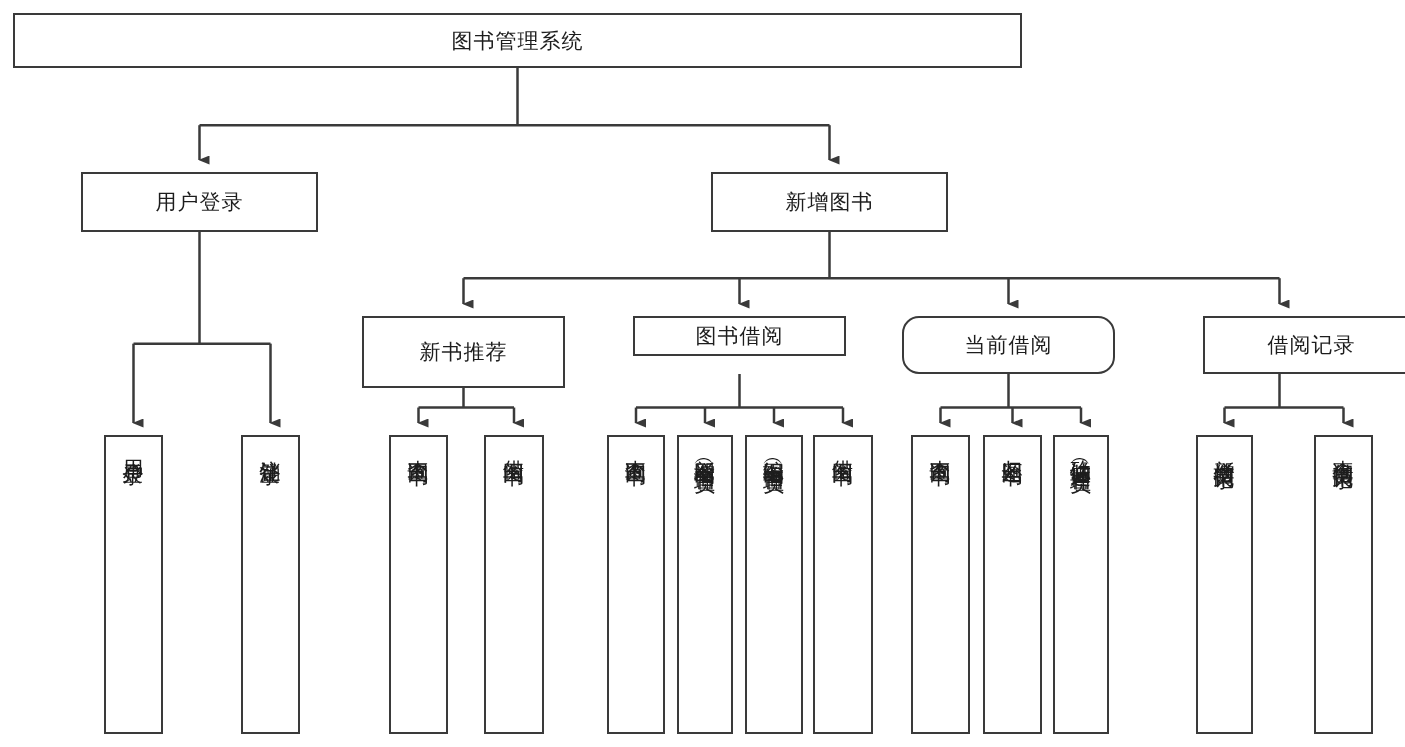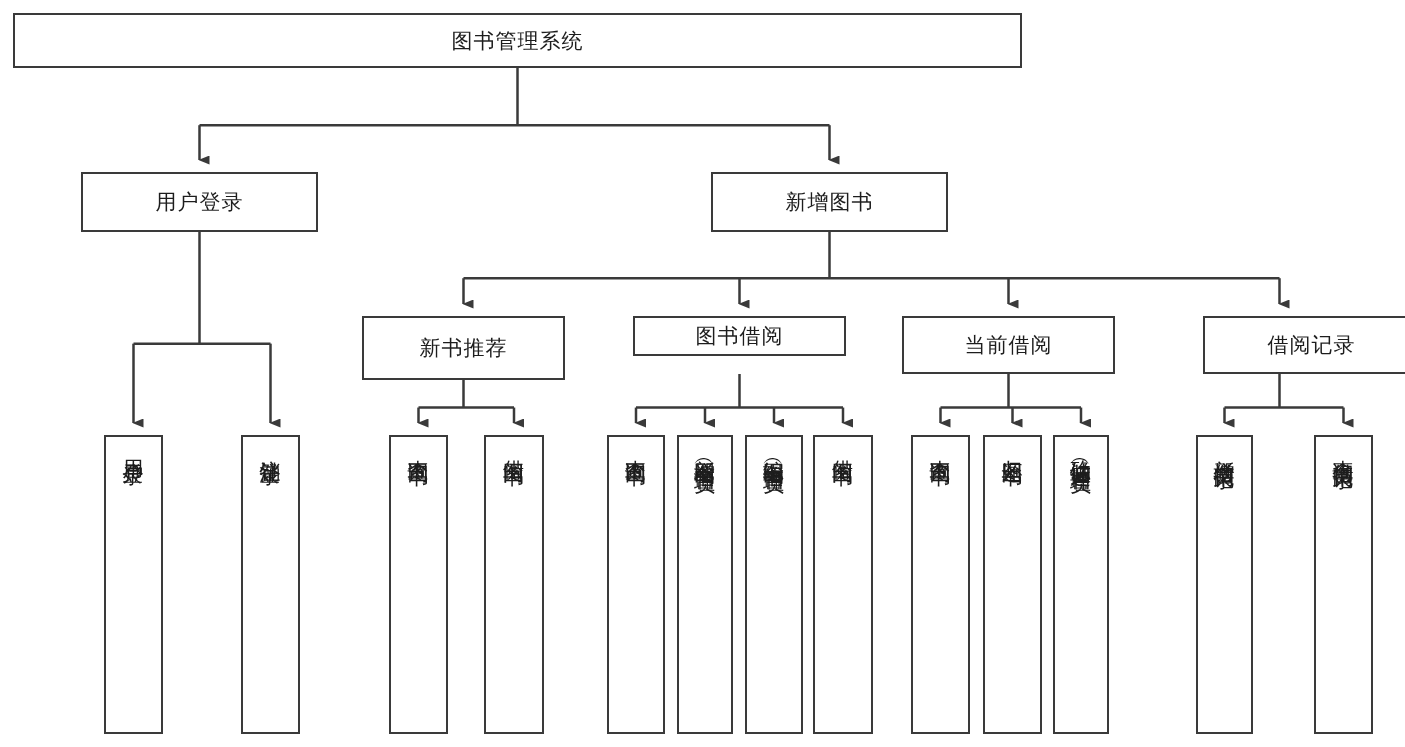--- a/index.html
+++ b/index.html
@@ -66,27 +66,27 @@
   <div id="node-layer">
       <div class="node h" style="left: 13px; top: 13px; width: 1009px; height: 55px;">
         <span>图书管理系统</span>
       </div>
       <div class="node h" style="left: 81px; top: 172px; width: 237px; height: 60px;">
         <span>用户登录</span>
       </div>
       <div class="node h" style="left: 711px; top: 172px; width: 237px; height: 60px;">
         <span>新增图书</span>
       </div>
-      <div class="node h" style="left: 362px; top: 316px; width: 203px; height: 64px;">
+      <div class="node h" style="left: 362px; top: 316px; width: 203px; height: 72px;">
         <span>新书推荐</span>
       </div>
       <div class="node h" style="left: 633px; top: 316px; width: 213px; height: 40px;">
         <span>图书借阅</span>
       </div>
-      <div class="node h" style="left: 902px; top: 316px; width: 213px; height: 58px;">
+      <div class="node h" style="left: 902px; top: 316px; width: 213px; height: 58px; border-radius: 17px;">
         <span>当前借阅</span>
       </div>
       <div class="node h" style="left: 1171px; top: 316px; width: 217px; height: 58px; margin-left: 32px;">
         <span>借阅记录</span>
       </div>
       <div class="node v" style="left: 104px; top: 435px; width: 59px; height: 299px;">
         <span>用户登录</span>
       </div>
       <div class="node v" style="left: 241px; top: 435px; width: 59px; height: 299px;">
         <span>注销登录</span>

